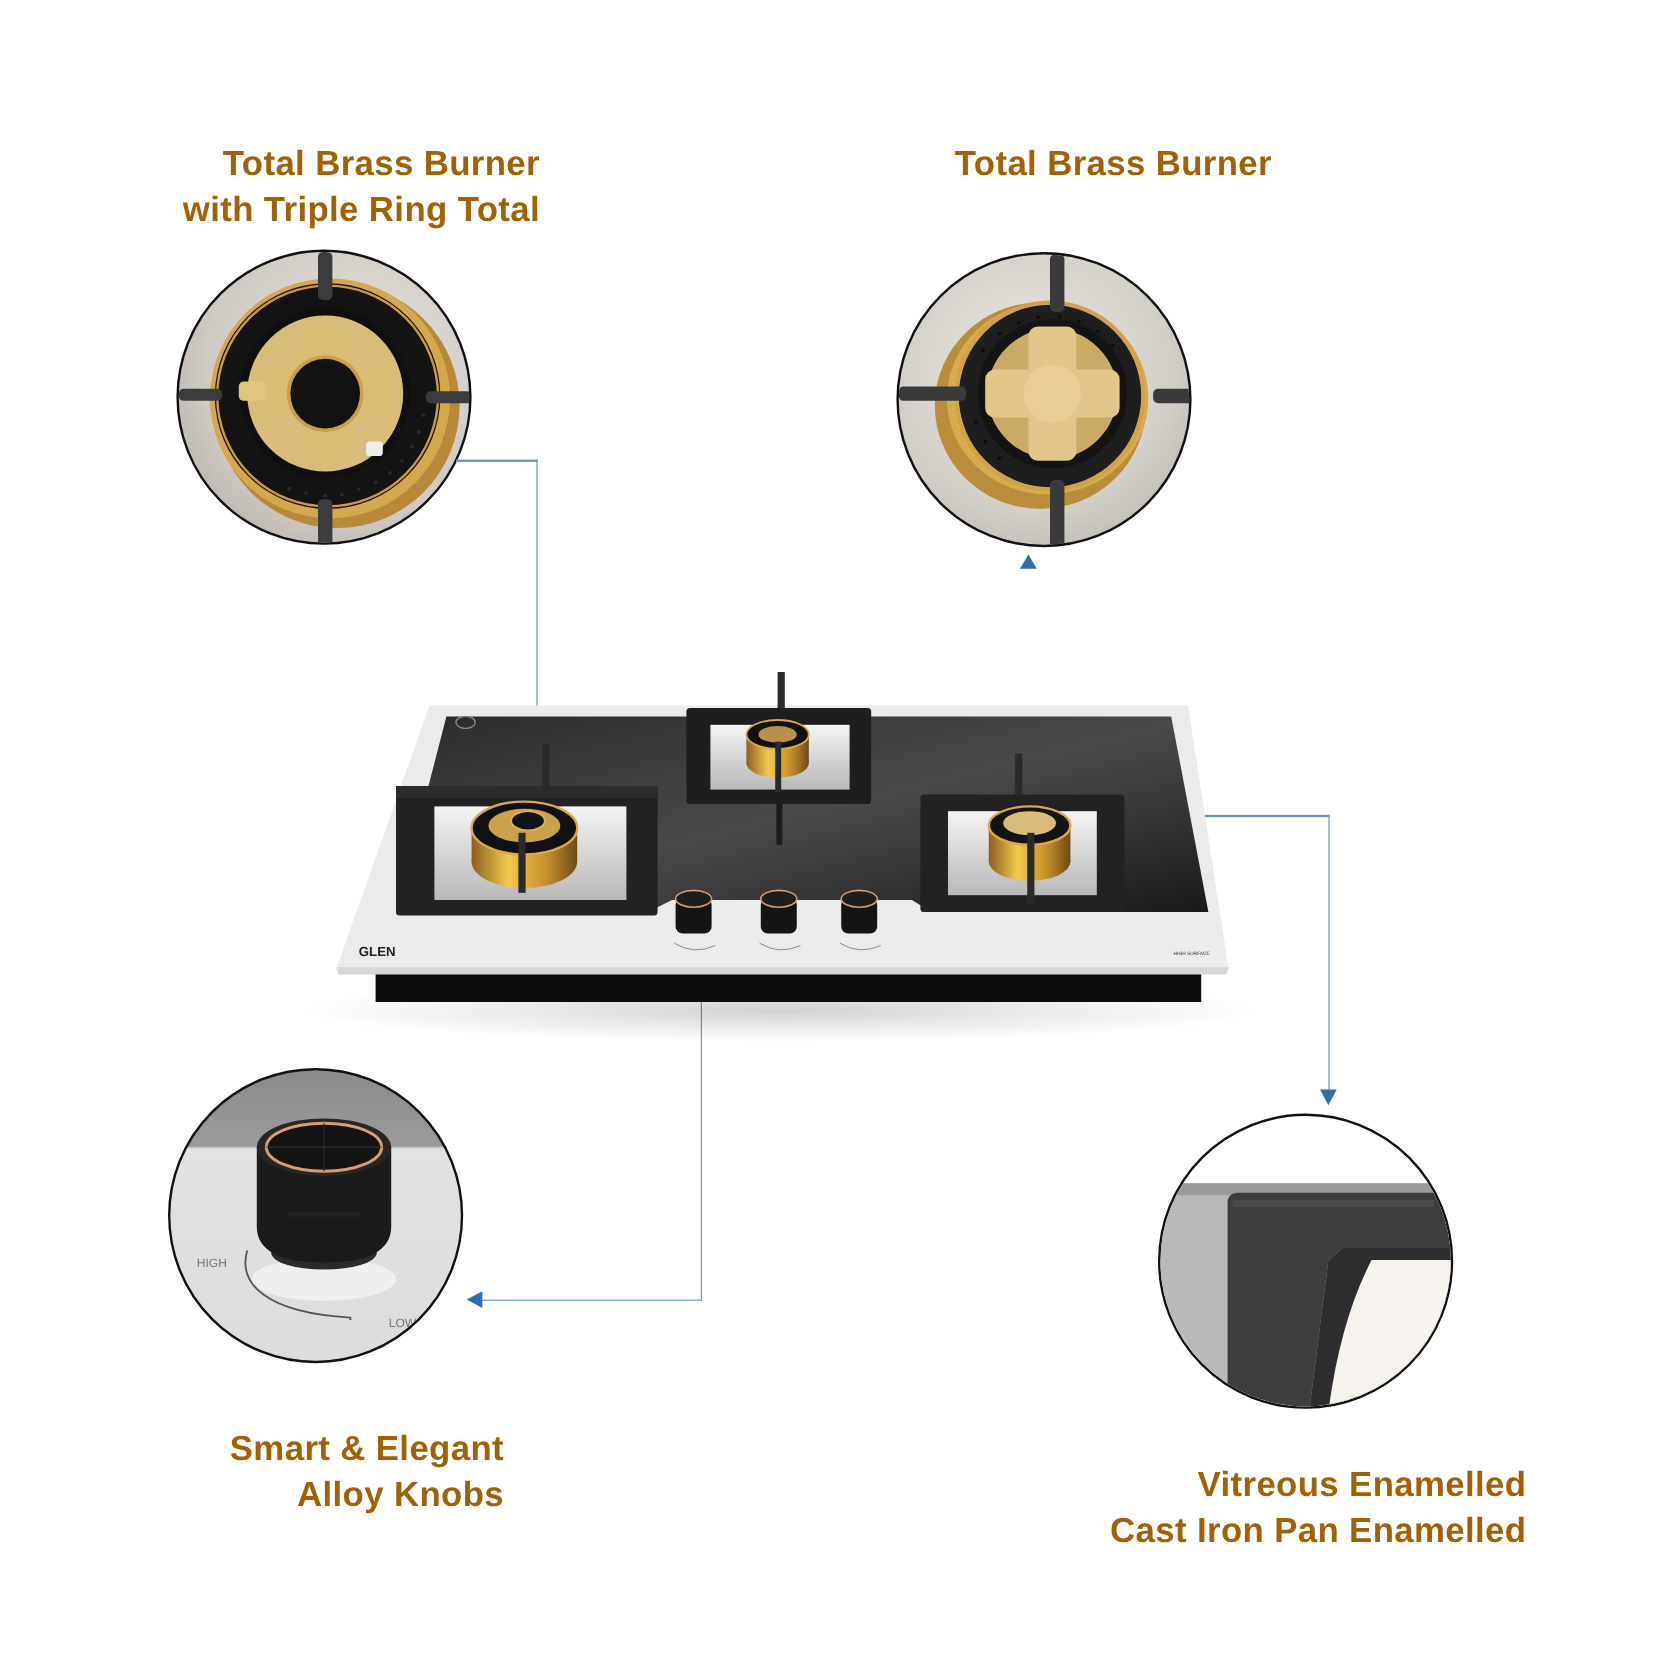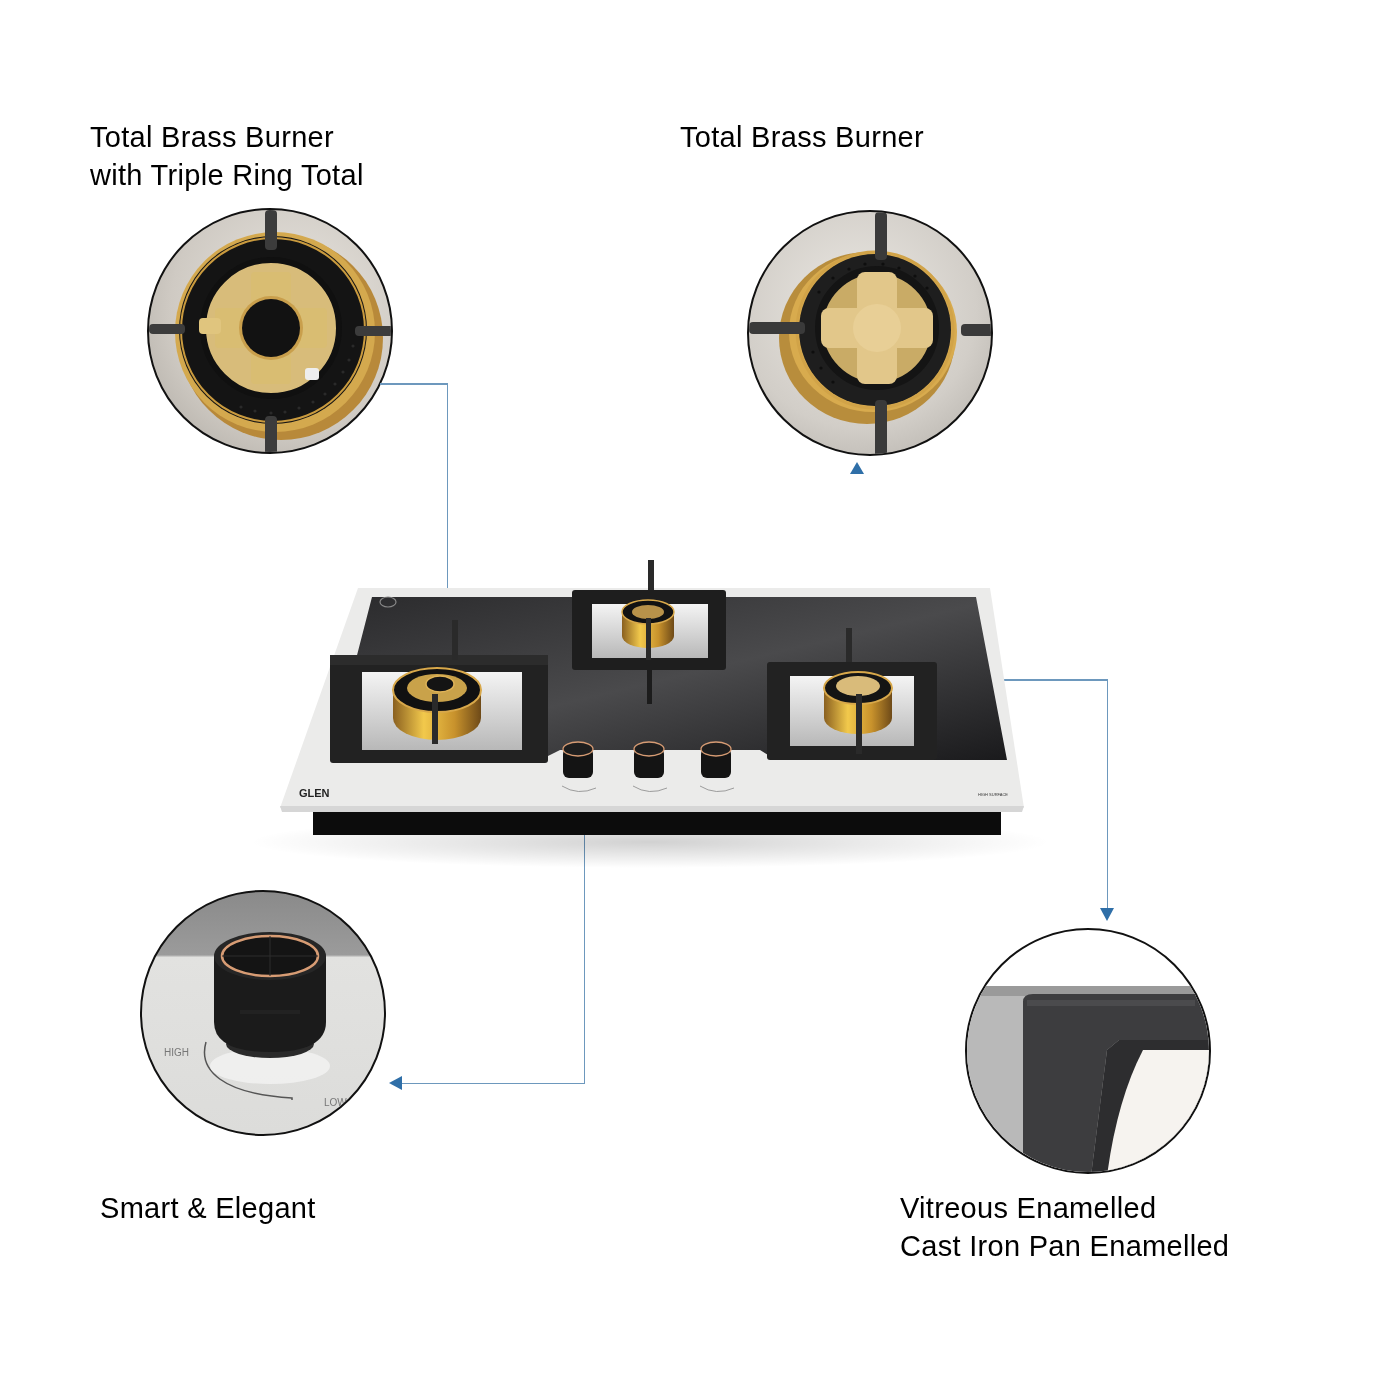--- a/index.html
+++ b/index.html
@@ -1,26 +1,26 @@
 <!DOCTYPE html>
 <html><head>
 <meta charset="utf-8">
 <style>
   * { box-sizing: border-box; margin: 0; padding: 0; }
   html, body { width: 1400px; height: 1400px; background: #ffffff; overflow: hidden; }
   body { position: relative; font-family: "Liberation Sans", "DejaVu Sans", sans-serif; color: #111; }
 
   .caption {
     position: absolute;
-    text-align: left;
+    text-align: right;
     font-size: 29px;
     line-height: 38px;
-    font-weight: 400;
+    font-weight: 700;
     letter-spacing: 0.3px;
-    color: #000000;
+    color: #a16207;
     white-space: nowrap;
   }
   .caption span { display: block; }
 
   .circle {
     position: absolute;
     border-radius: 50%;
     border: 2.5px solid #111;
     overflow: hidden;
   }
@@ -39,23 +39,24 @@
   <span>Total Brass Burner</span>
   <span>with Triple Ring Total</span>
 </div>
 
 <div class="caption" style="left:680px; top:118px; width:380px;">
   <span>Total Brass Burner</span>
 </div>
 
 <div class="caption" style="left:100px; top:1189px; width:320px;">
   <span>Smart &amp; Elegant</span>
-</div>
-
-<div class="caption" style="left:900px; top:1189px; width:372px;">
+  <span>Alloy Knobs</span>
+</div>
+
+<div class="caption" style="left:900px; top:1219px; width:372px;">
   <span>Vitreous Enamelled</span>
   <span>Cast Iron Pan Enamelled</span>
 </div>
 
 <div class="circle" style="left:147px; top:208px; width:246px; height:246px; background:radial-gradient(circle at 60% 40%, #e9e6e1 0%, #cfcac3 60%, #a9a59e 100%);">
   <svg width="246" height="246" viewBox="0 0 246 246">
 
     <circle cx="132" cy="128" r="102" fill="#b8893a"></circle>
     <circle cx="126" cy="122" r="100" fill="#d4a94e"></circle>
     <circle cx="124" cy="120" r="94" fill="#141414"></circle>

